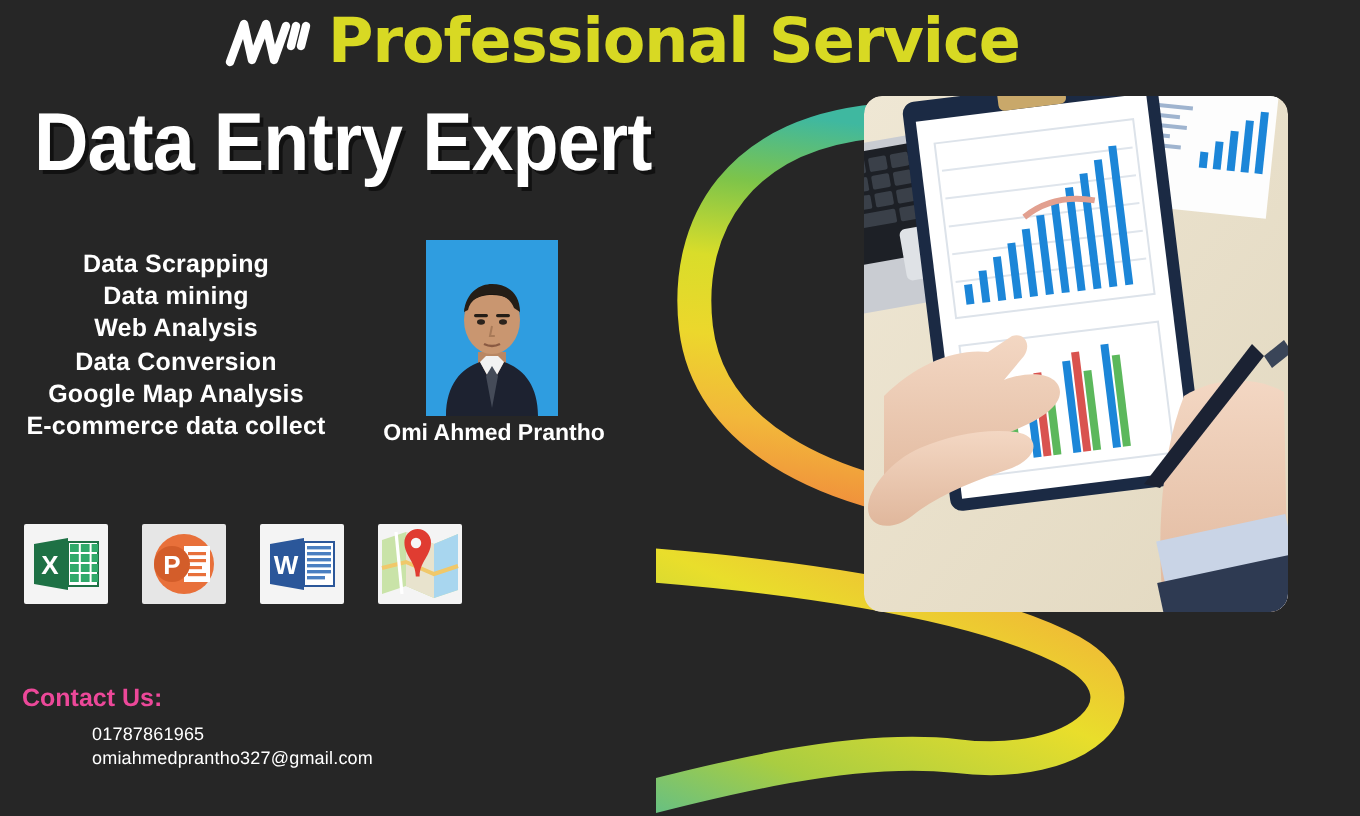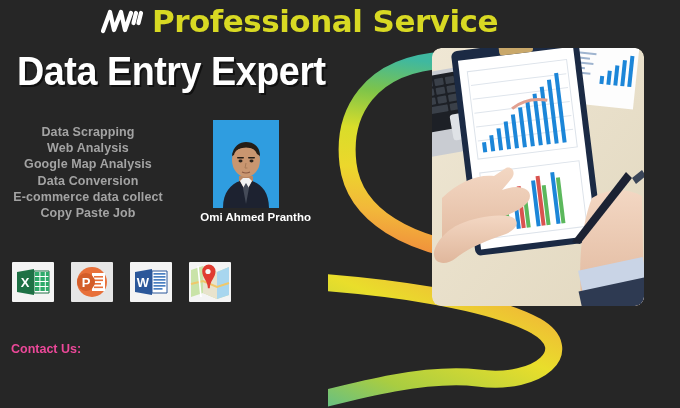--- a/index.html
+++ b/index.html
@@ -9,21 +9,21 @@
     font-family:"Liberation Sans", sans-serif;
     position:relative;
   }
   #poster {
     position:absolute; left:0; top:0; width:680px; height:408px;
     background:#262626; overflow:hidden;
   }
 
   
   .brand-row {
-    position:absolute; left:100px; top:4px;
+    position:absolute; left:112px; top:4px;
     display:flex; align-items:center; gap:6px;
   }
   .brand-logo { width:46px; height:30px; display:block; }
   .brand-title {
     font-family:"DejaVu Sans", sans-serif;
     font-weight:bold;
     font-size:31px;
     line-height:34px;
     letter-spacing:-0.5px;
     color:#d8d923;
@@ -43,38 +43,38 @@
     transform-origin:left center;
     text-shadow:2px 2px 0 rgba(0,0,0,0.55);
     white-space:nowrap;
   }
 
   
   .services {
     position:absolute; left:0px; top:124px;
     width:176px;
     text-align:center;
-    color:#a3a3a3;
+    color:#ffffff;
     font-size:12.5px;
     font-weight:bold;
     line-height:16.2px;
     letter-spacing:0.1px;
   }
   .services li { list-style:none; white-space:nowrap; }
 
   
   .portrait-wrap { position:absolute; left:213px; top:120px; }
   .portrait {
     width:66px; height:88px; display:block;
     background:#2f9de0;
     border:0;
   }
   .portrait-name {
     position:absolute; left:183px; top:211px;
-    width:128px; text-align:right;
+    width:128px; text-align:center;
     color:#ffffff; font-weight:bold; font-size:11.5px;
     white-space:nowrap;
   }
 
   
   .icon-row {
     position:absolute; left:12px; top:262px;
     display:flex; align-items:center; gap:17px;
   }
   .app-icon {
@@ -277,25 +277,25 @@
       <path d="M36 7 L33.5 17" fill="none" stroke="#ffffff" stroke-width="4.2" stroke-linecap="round"></path>
       <path d="M41 7 L38.5 17" fill="none" stroke="#ffffff" stroke-width="4.2" stroke-linecap="round"></path>
     </svg>
     <div class="brand-title">Professional Service</div>
   </div>
 
   <div class="headline">Data Entry Expert</div>
 
   <ul class="services">
     <li>Data Scrapping</li>
+    <li>Data mining</li>
     <li>Web Analysis</li>
+    <li>Data Conversion</li>
     <li>Google Map Analysis</li>
-    <li>Data Conversion</li>
     <li>E-commerce data collect</li>
-    <li>Copy Paste Job</li>
   </ul>
 
   <div class="portrait-wrap">
     <svg class="portrait" viewBox="0 0 66 88" xmlns="http://www.w3.org/2000/svg">
       <rect width="66" height="88" fill="#2f9de0"></rect>
 
       <path d="M26 56 h14 v12 h-14 z" fill="#b98763"></path>
 
       <path d="M10 88 C10 72 18 64 27 61 L33 72 L39 61 C48 64 56 72 56 88 Z" fill="#1d2230"></path>
 
@@ -378,14 +378,18 @@
       <path d="M28 10 L40 5 v28 L28 37 Z" fill="#a8d6ef"></path>
       <path d="M2 22 L14 19 L28 25 L40 21" fill="none" stroke="#f0c86a" stroke-width="2"></path>
       <path d="M9 4 L12 35" fill="none" stroke="#ffffff" stroke-width="1.6"></path>
       <path d="M22 34 C22 26 16 23 16 16 A7 7 0 0 1 30 16 C30 23 24 26 24 34 Z" transform="translate(-2,-6) scale(0.95)" fill="#e03c31"></path>
       <circle cx="19" cy="9.5" r="2.6" fill="#f6f6f6"></circle>
     </svg>
 
   </div>
 
   <div class="contact-title">Contact Us:</div>
+  <div class="contact-lines">
+    <div>01787861965</div>
+    <div>omiahmedprantho327@gmail.com</div>
+  </div>
 
 </div>
 
 </body></html>

